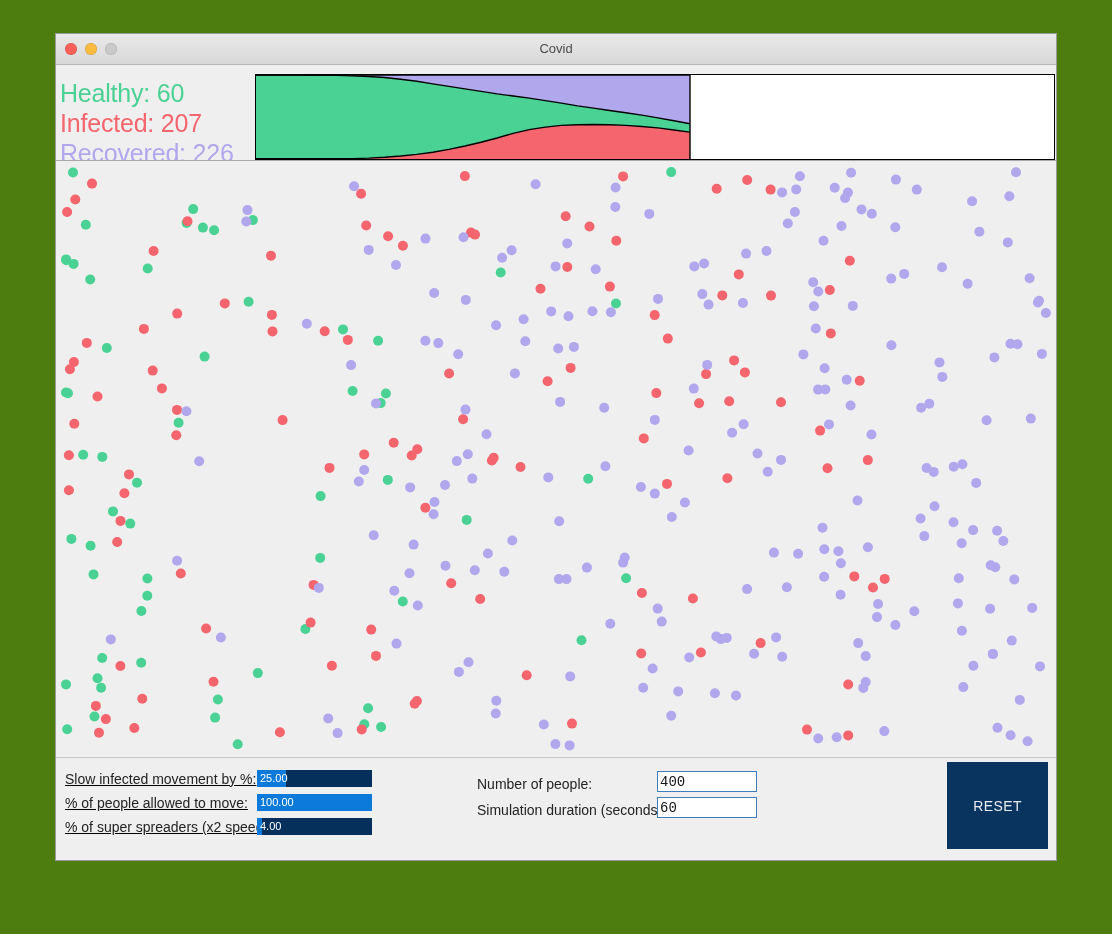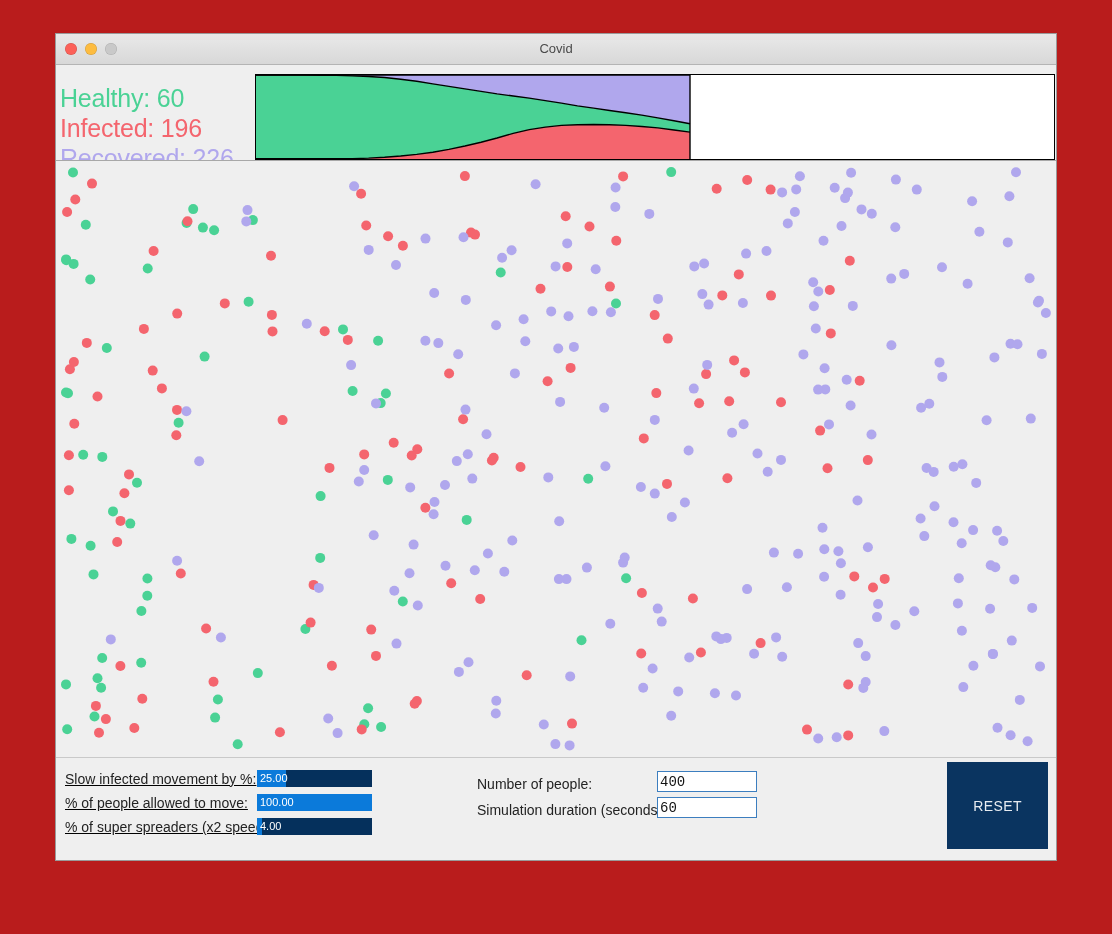--- a/index.html
+++ b/index.html
@@ -8,21 +8,21 @@
     background: #000000;
     width: 1112px;
     height: 934px;
     overflow: hidden;
     font-family: "Liberation Sans", sans-serif;
   }
   #root {
     position: relative;
     width: 1112px;
     height: 934px;
-    background: #b91c1c;
+    background: #4d7c0f;
   }
 
   
   #window {
     position: absolute;
     left: 56px;
     top: 34px;
     width: 1000px;
     height: 826px;
     background: #efefef;
@@ -63,23 +63,23 @@
 
   
   #toprow {
     position: relative;
     height: 95px;
     background: #efefef;
   }
   #stats {
     position: absolute;
     left: 4px;
-    top: 16px;
+    top: 0;
     width: 196px;
-    padding-top: 2px;
+    padding-top: 13px;
   }
   .stat {
     font-size: 25px;
     line-height: 30px;
     white-space: nowrap;
     letter-spacing: -0.2px;
   }
   .stat.healthy   { color: #4ad295; }
   .stat.infected  { color: #f4656e; }
   .stat.recovered { color: #b0a7ed; }
@@ -224,21 +224,21 @@
         <span class="light close"></span>
         <span class="light min"></span>
         <span class="light zoom"></span>
       </div>
       <div id="window-title">Covid</div>
     </div>
 
     <div id="toprow">
       <div id="stats">
         <div class="stat healthy">Healthy: 60</div>
-        <div class="stat infected">Infected: 196</div>
+        <div class="stat infected">Infected: 207</div>
         <div class="stat recovered">Recovered: 226</div>
       </div>
 
       <div id="chart-frame">
         <svg id="chart-svg" width="798" height="84" viewBox="0 0 798 84" preserveAspectRatio="none">
             <path d="M 0 84 L 0.00 84.00 L 16.07 84.00 L 32.15 84.00 L 48.22 84.00 L 64.30 84.00 L 80.37 84.00 L 96.44 84.00 L 112.52 84.00 L 128.59 84.00 L 144.67 84.00 L 160.74 84.00 L 176.81 84.00 L 192.89 84.00 L 208.96 84.00 L 225.04 84.00 L 241.11 84.00 L 257.19 84.00 L 273.26 84.00 L 289.33 84.00 L 305.41 84.00 L 321.48 84.00 L 337.56 84.00 L 353.63 84.00 L 369.70 84.00 L 385.78 84.00 L 401.85 84.00 L 417.93 84.00 L 434.00 84.00 L 434.00 57.12 L 417.93 55.02 L 401.85 52.92 L 385.78 51.45 L 369.70 50.40 L 353.63 49.77 L 337.56 49.56 L 321.48 49.77 L 305.41 50.40 L 289.33 52.08 L 273.26 54.60 L 257.19 58.38 L 241.11 63.00 L 225.04 67.20 L 208.96 70.98 L 192.89 74.34 L 176.81 77.28 L 160.74 79.38 L 144.67 81.06 L 128.59 82.32 L 112.52 83.16 L 96.44 83.58 L 80.37 83.79 L 64.30 83.79 L 48.22 83.79 L 32.15 83.79 L 16.07 83.79 L 0.00 83.79 Z" fill="#f4656e" stroke="none"></path>
             <path d="M 0 83.79 L 0.00 83.79 L 16.07 83.79 L 32.15 83.79 L 48.22 83.79 L 64.30 83.79 L 80.37 83.79 L 96.44 83.58 L 112.52 83.16 L 128.59 82.32 L 144.67 81.06 L 160.74 79.38 L 176.81 77.28 L 192.89 74.34 L 208.96 70.98 L 225.04 67.20 L 241.11 63.00 L 257.19 58.38 L 273.26 54.60 L 289.33 52.08 L 305.41 50.40 L 321.48 49.77 L 337.56 49.56 L 353.63 49.77 L 369.70 50.40 L 385.78 51.45 L 401.85 52.92 L 417.93 55.02 L 434.00 57.12 L 434.00 48.72 L 417.93 45.78 L 401.85 42.84 L 385.78 40.11 L 369.70 37.80 L 353.63 35.49 L 337.56 33.18 L 321.48 30.87 L 305.41 28.14 L 289.33 25.62 L 273.26 23.10 L 257.19 21.00 L 241.11 18.90 L 225.04 16.38 L 208.96 13.86 L 192.89 11.34 L 176.81 8.82 L 160.74 6.30 L 144.67 4.20 L 128.59 2.52 L 112.52 1.47 L 96.44 0.84 L 80.37 0.42 L 64.30 0.21 L 48.22 0.00 L 32.15 0.00 L 16.07 0.00 L 0.00 0.00 Z" fill="#4ad295" stroke="none"></path>
             <path d="M 0 0 L 0.00 0.00 L 16.07 0.00 L 32.15 0.00 L 48.22 0.00 L 64.30 0.21 L 80.37 0.42 L 96.44 0.84 L 112.52 1.47 L 128.59 2.52 L 144.67 4.20 L 160.74 6.30 L 176.81 8.82 L 192.89 11.34 L 208.96 13.86 L 225.04 16.38 L 241.11 18.90 L 257.19 21.00 L 273.26 23.10 L 289.33 25.62 L 305.41 28.14 L 321.48 30.87 L 337.56 33.18 L 353.63 35.49 L 369.70 37.80 L 385.78 40.11 L 401.85 42.84 L 417.93 45.78 L 434.00 48.72 L 434.00 0.00 L 417.93 0.00 L 401.85 0.00 L 385.78 0.00 L 369.70 0.00 L 353.63 0.00 L 337.56 0.00 L 321.48 0.00 L 305.41 0.00 L 289.33 0.00 L 273.26 0.00 L 257.19 0.00 L 241.11 0.00 L 225.04 0.00 L 208.96 0.00 L 192.89 0.00 L 176.81 0.00 L 160.74 0.00 L 144.67 0.00 L 128.59 0.00 L 112.52 0.00 L 96.44 0.00 L 80.37 0.00 L 64.30 0.00 L 48.22 0.00 L 32.15 0.00 L 16.07 0.00 L 0.00 0.00 Z" fill="#b0a7ed" stroke="none"></path>
             <path d="M 0.00 83.79 L 16.07 83.79 L 32.15 83.79 L 48.22 83.79 L 64.30 83.79 L 80.37 83.79 L 96.44 83.58 L 112.52 83.16 L 128.59 82.32 L 144.67 81.06 L 160.74 79.38 L 176.81 77.28 L 192.89 74.34 L 208.96 70.98 L 225.04 67.20 L 241.11 63.00 L 257.19 58.38 L 273.26 54.60 L 289.33 52.08 L 305.41 50.40 L 321.48 49.77 L 337.56 49.56 L 353.63 49.77 L 369.70 50.40 L 385.78 51.45 L 401.85 52.92 L 417.93 55.02 L 434.00 57.12" fill="none" stroke="#000000" stroke-width="1.4"></path>
             <path d="M 0.00 0.00 L 16.07 0.00 L 32.15 0.00 L 48.22 0.00 L 64.30 0.21 L 80.37 0.42 L 96.44 0.84 L 112.52 1.47 L 128.59 2.52 L 144.67 4.20 L 160.74 6.30 L 176.81 8.82 L 192.89 11.34 L 208.96 13.86 L 225.04 16.38 L 241.11 18.90 L 257.19 21.00 L 273.26 23.10 L 289.33 25.62 L 305.41 28.14 L 321.48 30.87 L 337.56 33.18 L 353.63 35.49 L 369.70 37.80 L 385.78 40.11 L 401.85 42.84 L 417.93 45.78 L 434.00 48.72" fill="none" stroke="#000000" stroke-width="1.4"></path>

